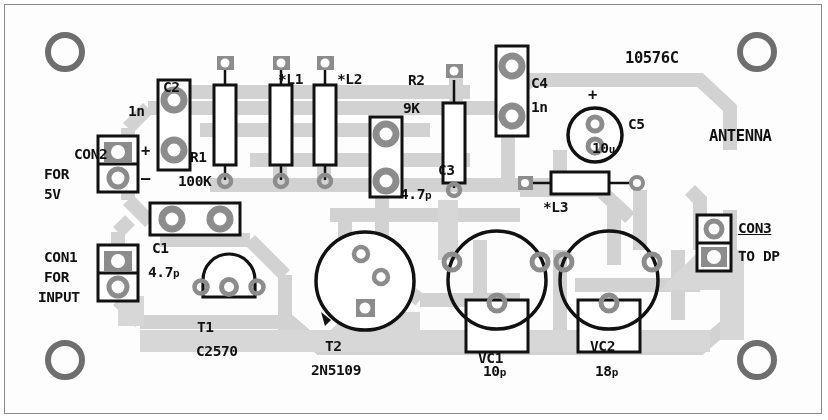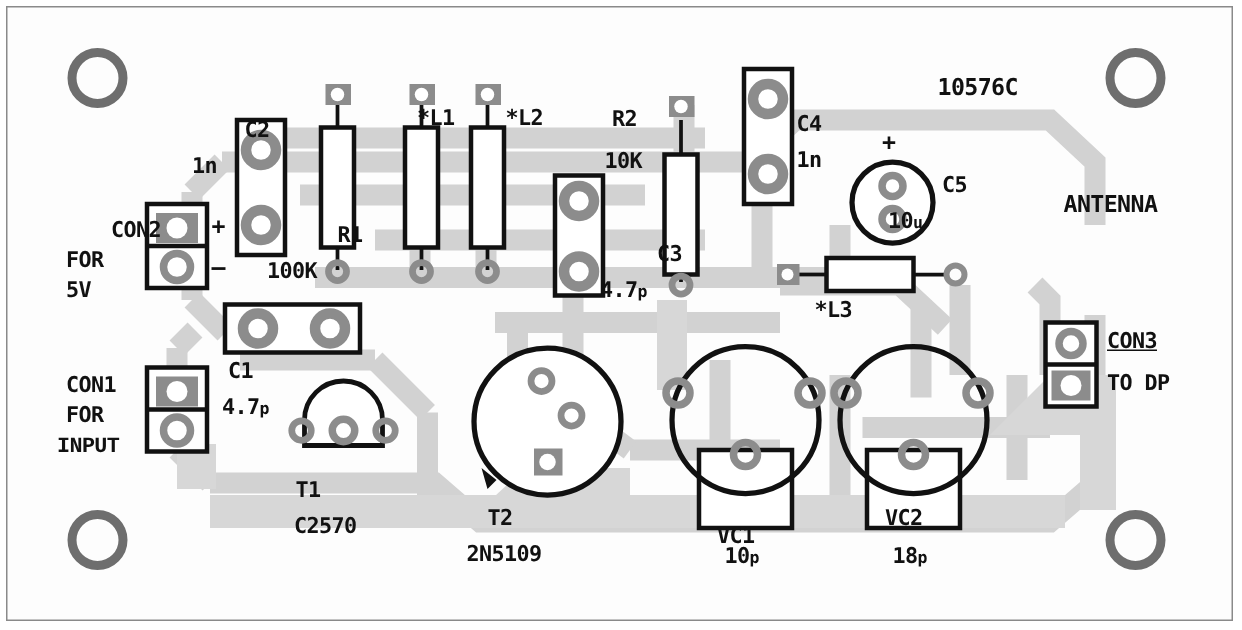--- a/index.html
+++ b/index.html
@@ -256,35 +256,35 @@
   <div class="lbl s15" style="left:44px; top:250px;text-align:center;">CON1</div>
   <div class="lbl s15" style="left:44px; top:270px;">FOR</div>
   <div class="lbl s15" style="left:38px; top:291px;font-family:Liberation Mono, monospace;">INPUT</div>
 
   <div class="lbl s15" style="left:738px; top:221px;text-decoration:underline;">CON3</div>
   <div class="lbl s15" style="left:738px; top:249px;">TO DP</div>
 
   <div class="lbl s15" style="left:128px; top:80px;margin-left:35px;">C2</div>
   <div class="lbl s15" style="left:128px; top:104px;">1n</div>
 
-  <div class="lbl s15" style="left:190px; top:150px;margin-left:35px;">R1</div>
+  <div class="lbl s15" style="left:190px; top:150px;">R1</div>
   <div class="lbl s15" style="left:178px; top:174px;">100K</div>
 
   <div class="lbl s15" style="left:278px; top:72px;">*L1</div>
 
   <div class="lbl s15" style="left:337px; top:72px;">*L2</div>
 
   <div class="lbl s15" style="left:152px; top:241px;">C1</div>
   <div class="lbl s15" style="left:148px; top:265px;"><span>4.7</span><span class="sub">p</span></div>
 
   <div class="lbl s15" style="left:405px; top:163px;margin-left:33px;">C3</div>
   <div class="lbl s15" style="left:400px; top:187px;"><span>4.7</span><span class="sub">p</span></div>
 
   <div class="lbl s15" style="left:408px; top:73px;">R2</div>
-  <div class="lbl s15" style="left:403px; top:101px;">10K</div>
+  <div class="lbl s15" style="left:403px; top:101px;">9K</div>
 
   <div class="lbl s15" style="left:531px; top:76px;">C4</div>
   <div class="lbl s15" style="left:531px; top:100px;">1n</div>
 
   <div class="lbl s16" style="left:588px; top:87px;">+</div>
   <div class="lbl s15" style="left:628px; top:117px;">C5</div>
   <div class="lbl s15" style="left:592px; top:141px;"><span>10</span><span class="sub">u</span></div>
 
   <div class="lbl s15" style="left:543px; top:200px;">*L3</div>
 

